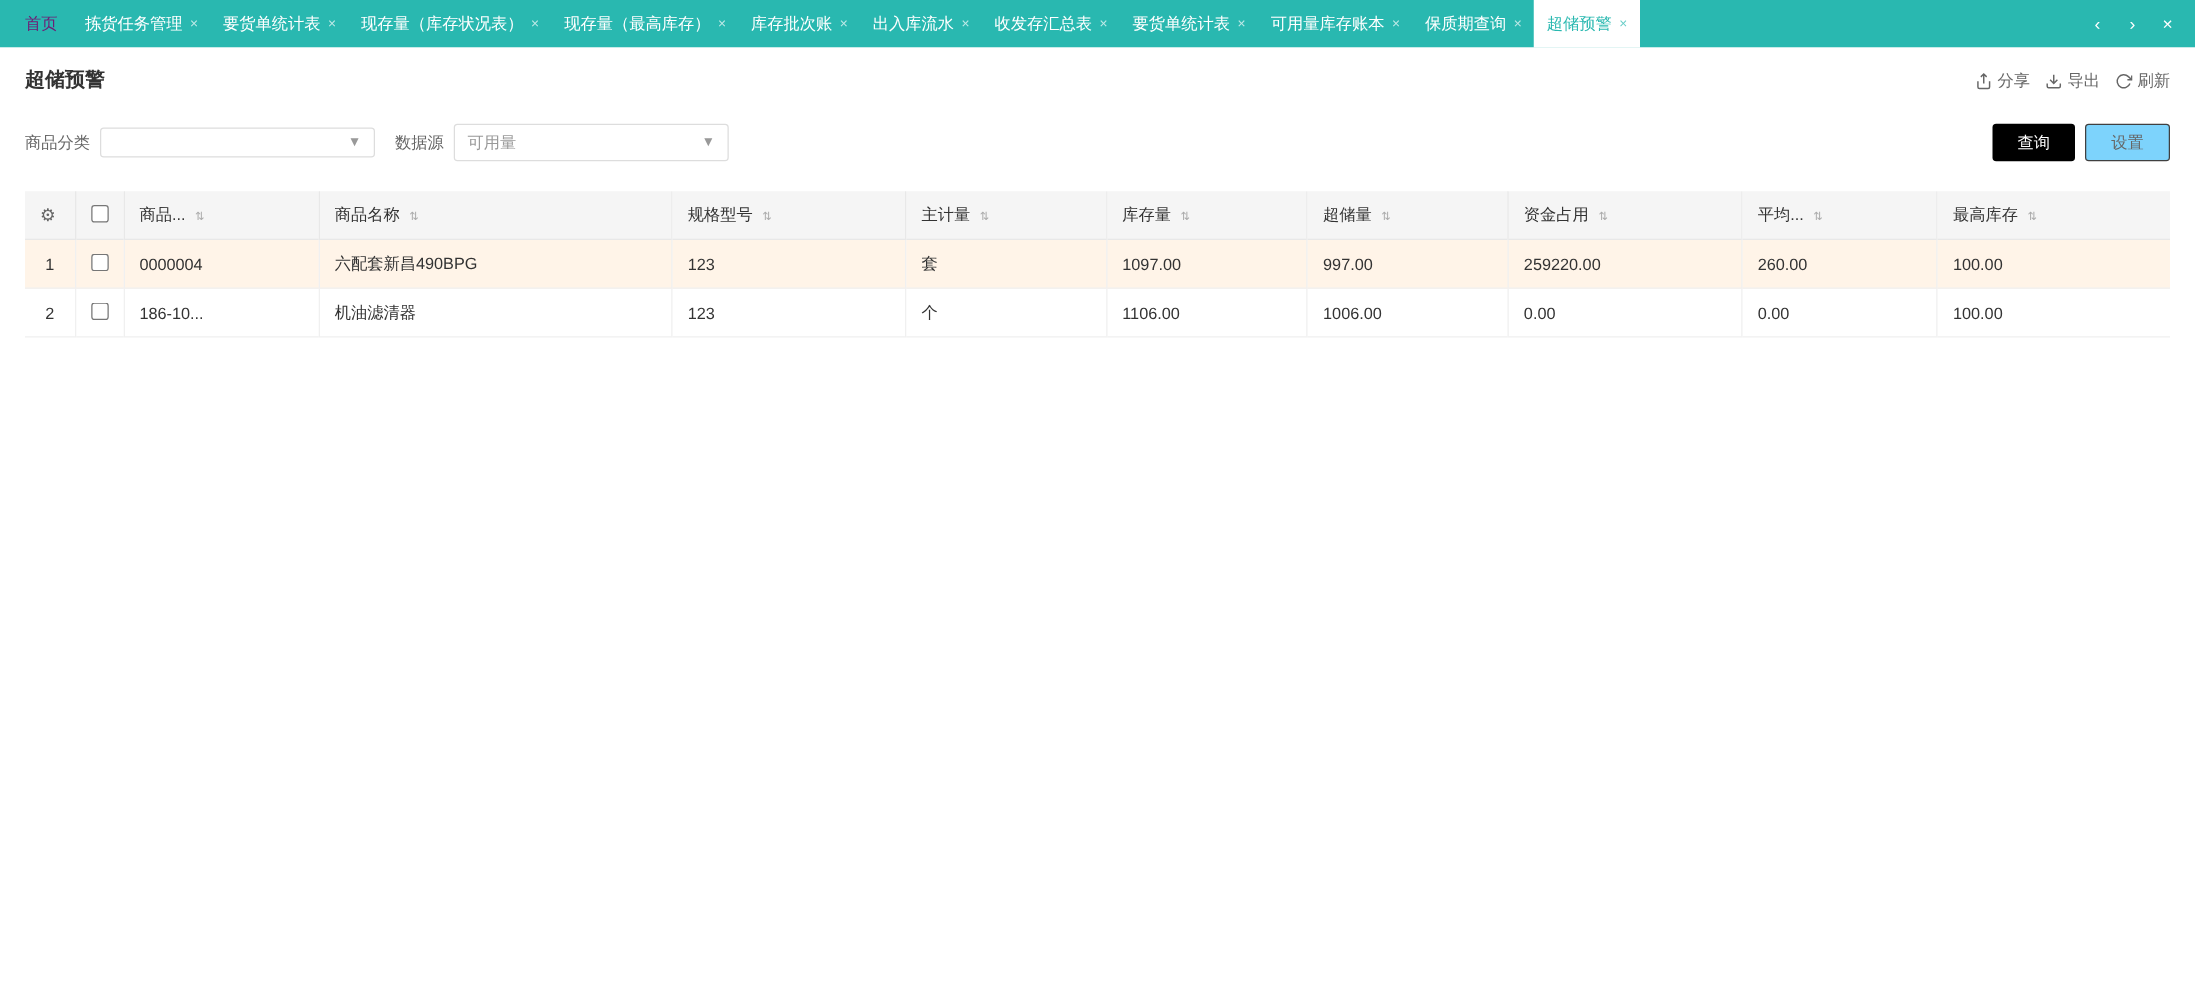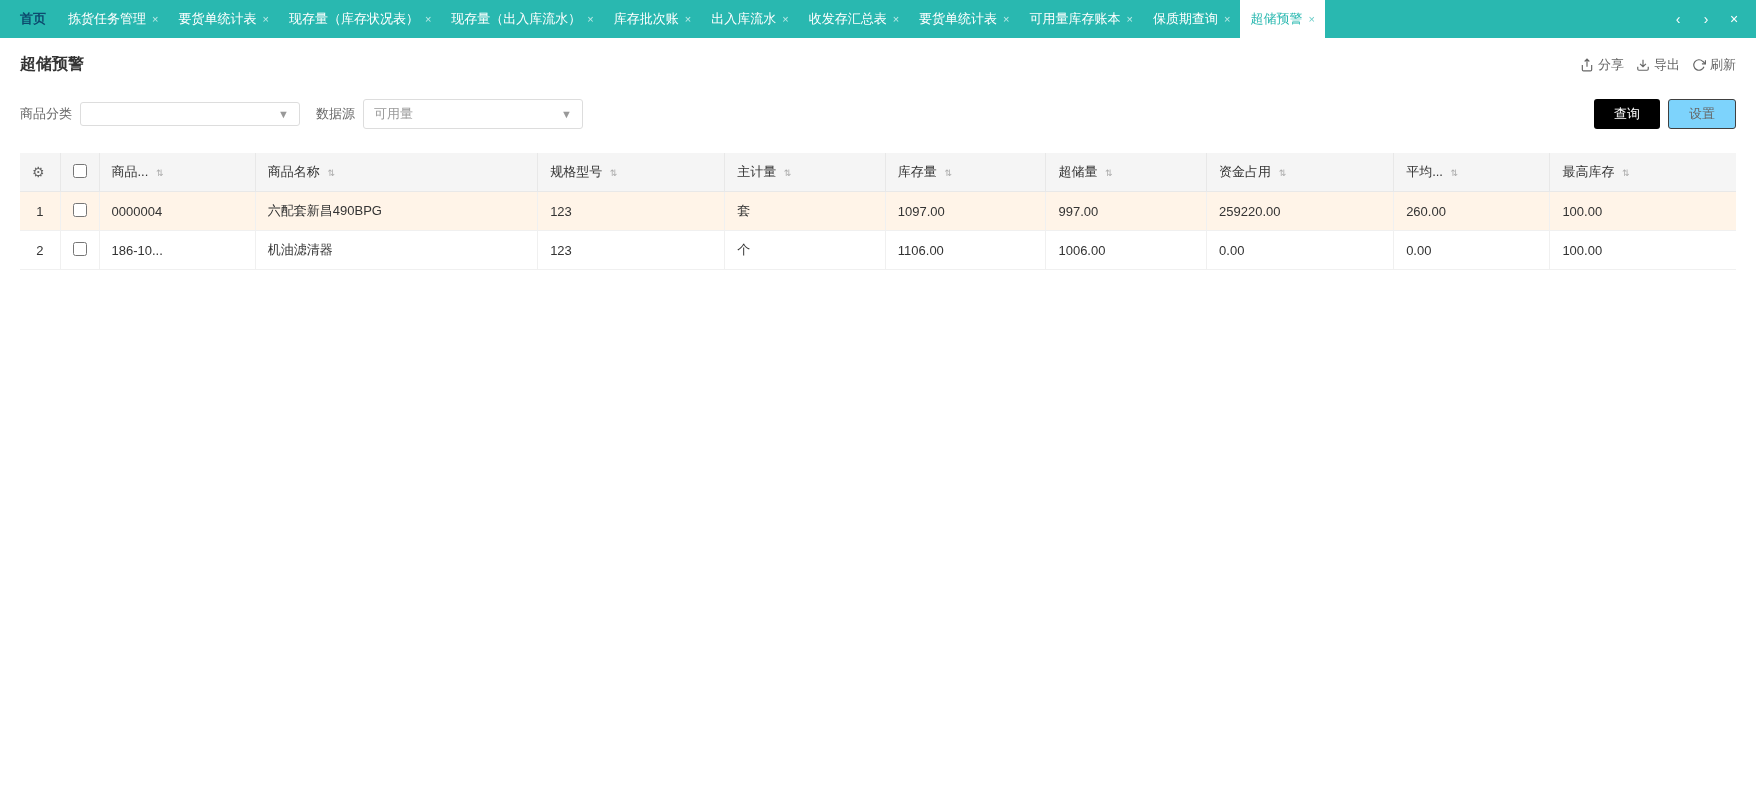--- a/index.html
+++ b/index.html
@@ -32,25 +32,24 @@
     }
     .top-nav .nav-item .close-x {
       margin-left: 6px;
       font-size: 11px;
       color: inherit;
       opacity: 0.7;
     }
     .top-nav .nav-item.active .close-x { color: #29b8b0; }
     .top-nav .nav-home {
       padding: 0 12px;
-      color: #0c4a6e;
+      color: #701a75;
       font-size: 13px;
       cursor: pointer;
       white-space: nowrap;
-      font-weight: bold;
     }
     .nav-arrows {
       display: flex;
       margin-left: auto;
       align-items: center;
     }
     .nav-arrows span {
       display: inline-flex;
       align-items: center;
       justify-content: center;
@@ -226,21 +225,21 @@
   </div>
   <div class="nav-item">
     <span>要货单统计表</span>
     <span class="close-x">×</span>
   </div>
   <div class="nav-item">
     <span>现存量（库存状况表）</span>
     <span class="close-x">×</span>
   </div>
   <div class="nav-item">
-    <span>现存量（出入库流水）</span>
+    <span>现存量（最高库存）</span>
     <span class="close-x">×</span>
   </div>
   <div class="nav-item">
     <span>库存批次账</span>
     <span class="close-x">×</span>
   </div>
   <div class="nav-item">
     <span>出入库流水</span>
     <span class="close-x">×</span>
   </div>

